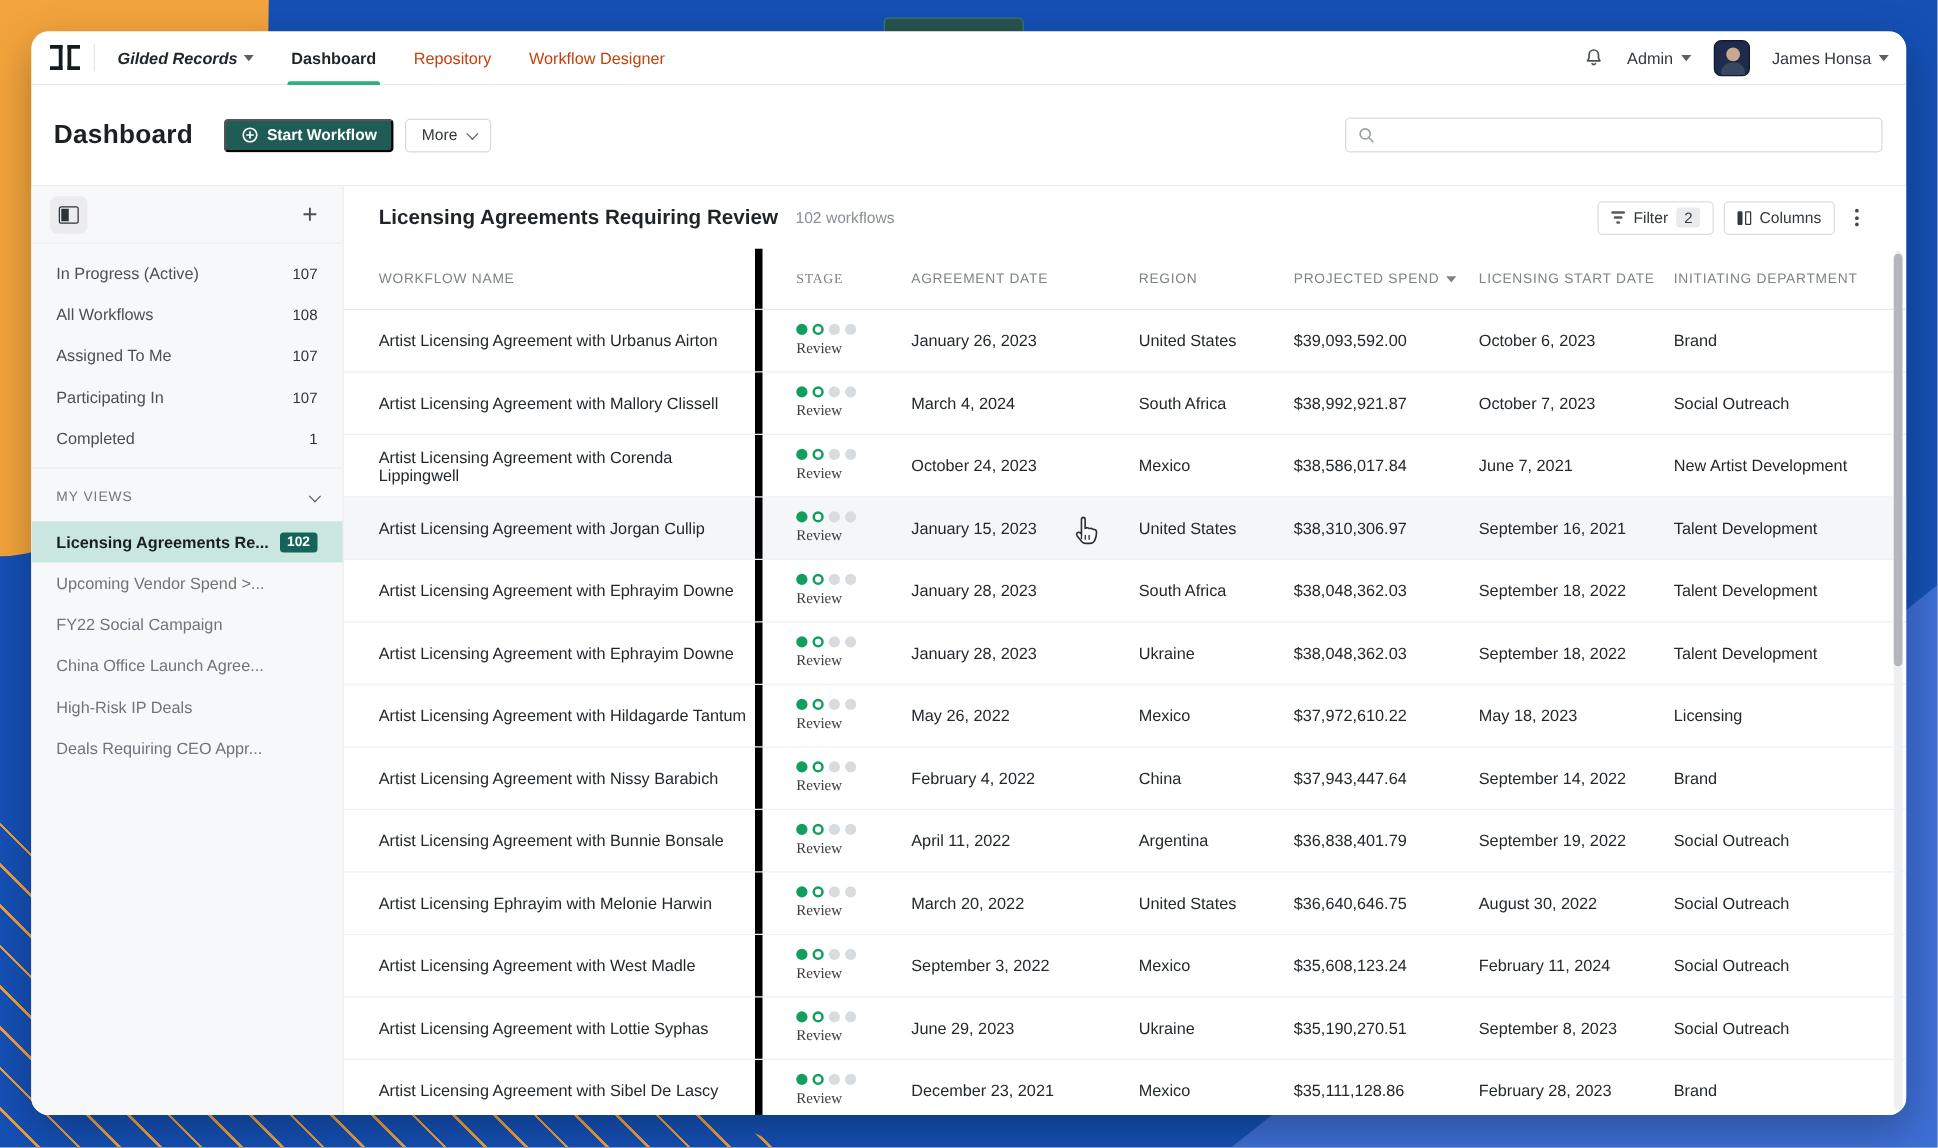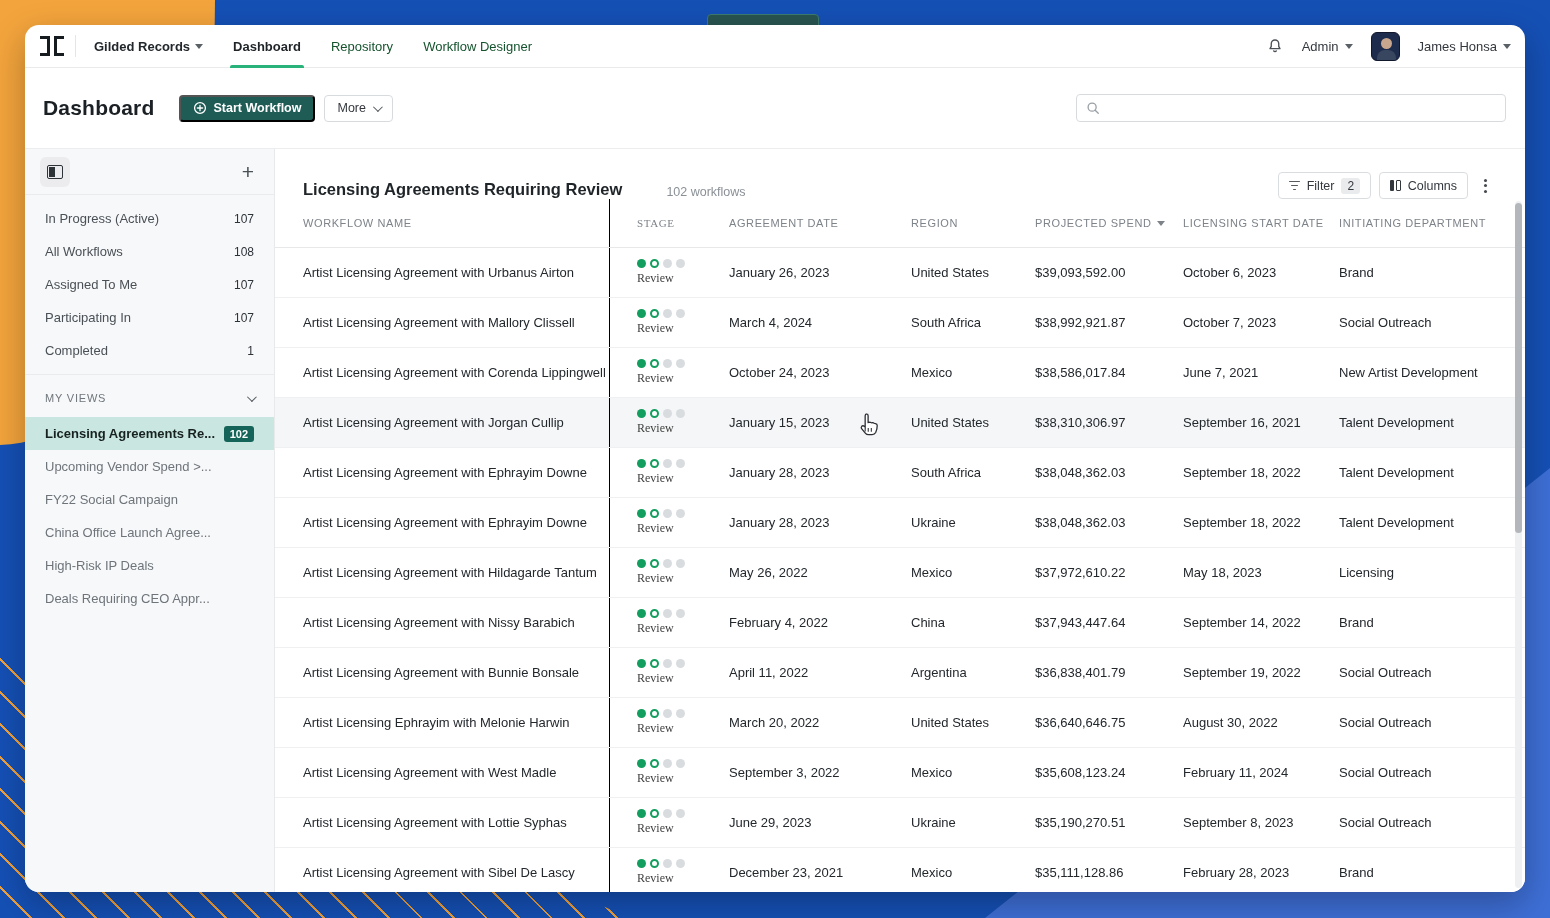--- a/index.html
+++ b/index.html
@@ -21,22 +21,22 @@
   .window { position:absolute; left:25px; top:25px; width:1500px; height:867px;
     background:#fff; border-radius:14px; overflow:hidden; box-shadow:0 12px 34px rgba(0,0,0,.28); }
 
   
   .topnav { height:43px; display:flex; align-items:center; border-bottom:1px solid #e8eaec; padding:0 14px 0 12px; }
   .logo { width:30px; height:24px; display:flex; gap:4px; align-items:center; justify-content:center; }
   .logo i { display:block; width:10px; height:20px; border:0 solid #161b20; }
   .logo i.l { border-top-width:3px; border-bottom-width:3px; border-right-width:3px; }
   .logo i.r { border-top-width:3px; border-bottom-width:3px; border-left-width:3px; }
   .nav-div { width:1px; height:22px; background:#e4e6e8; margin:0 18px 0 8px; }
-  .nav-item { font-size:13px; color:#14532d; margin-right:30px; display:flex; align-items:center; gap:5px; cursor:default; }
-  .nav-item.brand { color:#22272c; font-weight:700; }
+  .nav-item { font-size:13px; color:#c2410c; margin-right:30px; display:flex; align-items:center; gap:5px; cursor:default; }
+  .nav-item.brand { color:#22272c; font-weight:700;font-style:italic; }
   .nav-item.active { color:#1f2428; font-weight:700; position:relative; height:43px; line-height:43px; }
   .nav-item.active::after { content:""; position:absolute; left:-3px; right:-3px; bottom:0; height:3px; background:#2ab27b; border-radius:2px 2px 0 0; }
   .caret { width:0; height:0; border-left:4px solid transparent; border-right:4px solid transparent; border-top:5px solid #596066; }
   .nav-right { margin-left:auto; display:flex; align-items:center; gap:18px; }
   .bell svg { display:block; }
   .admin { font-size:13px; color:#33383e; display:flex; align-items:center; gap:6px; }
   .avatar { width:29px; height:29px; border-radius:6px; background:#1d2b4d; border:1px solid #11182b; overflow:hidden; position:relative; }
   .avatar::before { content:""; position:absolute; left:9px; top:5px; width:11px; height:11px; border-radius:50%; background:#c9a68e; }
   .avatar::after { content:""; position:absolute; left:5px; top:17px; width:19px; height:12px; border-radius:8px 8px 0 0; background:#39465f; }
   .user { font-size:13px; color:#33383e; display:flex; align-items:center; gap:6px; }
@@ -70,42 +70,42 @@
   .sb-views-head { height:38px; display:flex; align-items:center; padding:0 20px; margin-top:4px;
     font-size:11px; letter-spacing:.8px; color:#70767c; cursor:pointer; }
   .sb-views-head .chev { margin-left:auto; }
   .view-item { height:33px; display:flex; align-items:center; padding:0 20px; font-size:13px; color:#6e747a; cursor:pointer; }
   .view-item.selected { background:#c9e6e0; color:#17211f; font-weight:700; }
   .view-badge { margin-left:auto; background:#15645a; color:#fff; font-size:11px; font-weight:700;
     padding:2px 6px; border-radius:3px; }
 
   
   .main { flex:1; position:relative; background:#fff; overflow:hidden; }
-  .toolbar { height:50px; display:flex; align-items:flex-end; padding:0 30px 0 28px;gap:30px; }
+  .toolbar { height:50px; display:flex; align-items:center; padding:0 30px 0 28px; }
   .tbl-title { font-size:16.5px; font-weight:700; color:#1f2428; }
   .tbl-count { font-size:12.5px; color:#8a9096; margin-left:14px; }
   .toolbar-right { margin-left:auto; display:flex; align-items:center; gap:8px; }
   .tb-btn { display:inline-flex; align-items:center; gap:7px; height:27px; border:1px solid #dadde0;
     border-radius:4px; background:#fff; padding:0 10px; font-size:12.5px; color:#33383e; cursor:pointer; }
   .filter-ic { display:flex; flex-direction:column; gap:2.5px; align-items:center; }
   .filter-ic i { display:block; height:1.6px; background:#565b60; border-radius:1px; }
   .filter-ic i:nth-child(1){width:11px;} .filter-ic i:nth-child(2){width:7px;} .filter-ic i:nth-child(3){width:3px;}
   .pill { background:#e9ebed; border-radius:3px; padding:1px 6px; font-size:12px; color:#33383e; }
   .cols-ic { display:flex; gap:2px; align-items:center; }
   .cols-ic i { display:block; width:3.5px; height:11px; }
   .cols-ic i:nth-child(1){ background:#33383e; border-radius:1px; }
   .cols-ic i:nth-child(2){ border:1.3px solid #33383e; border-radius:1px; width:5px; }
   .kebab { display:flex; flex-direction:column; gap:2.5px; padding:6px 8px; cursor:pointer; }
   .kebab i { width:3px; height:3px; border-radius:50%; background:#44494e; }
 
   .grid-row { display:grid; grid-template-columns:335px 119px 182px 124px 148px 156px 1fr; align-items:center; }
   .thead { height:49px; border-bottom:1px solid #e6e8ea; }
   .th { font-size:11px; letter-spacing:.6px; color:#7d8389; display:flex; align-items:center; gap:5px; }
   .th .sort { width:0;height:0;border-left:4px solid transparent;border-right:4px solid transparent;border-top:5px solid #7d8389; }
-  .c1 { padding-left:28px; height:100%; display:flex; align-items:center; border-right:1px solid #000000; }
+  .c1 { padding-left:28px; height:100%; display:flex; align-items:center; border-right:6px solid #000000; }
   .c2 { padding-left:27px;font-family:Liberation Serif, serif; }
 
   .row { height:50px; border-bottom:1px solid #eef0f1; cursor:pointer; }
   .row.hovered { background:#f5f6f7; }
   .cell { font-size:13px; color:#23282d; }
   .row .c1 { font-size:13px; color:#23282d; }
   .stage { display:flex; flex-direction:column; gap:3px; }
   .dots { display:flex; gap:4px; }
   .dot { width:9px; height:9px; border-radius:50%; background:#d9dcdf; }
   .dot.full { background:#119e5e; }

